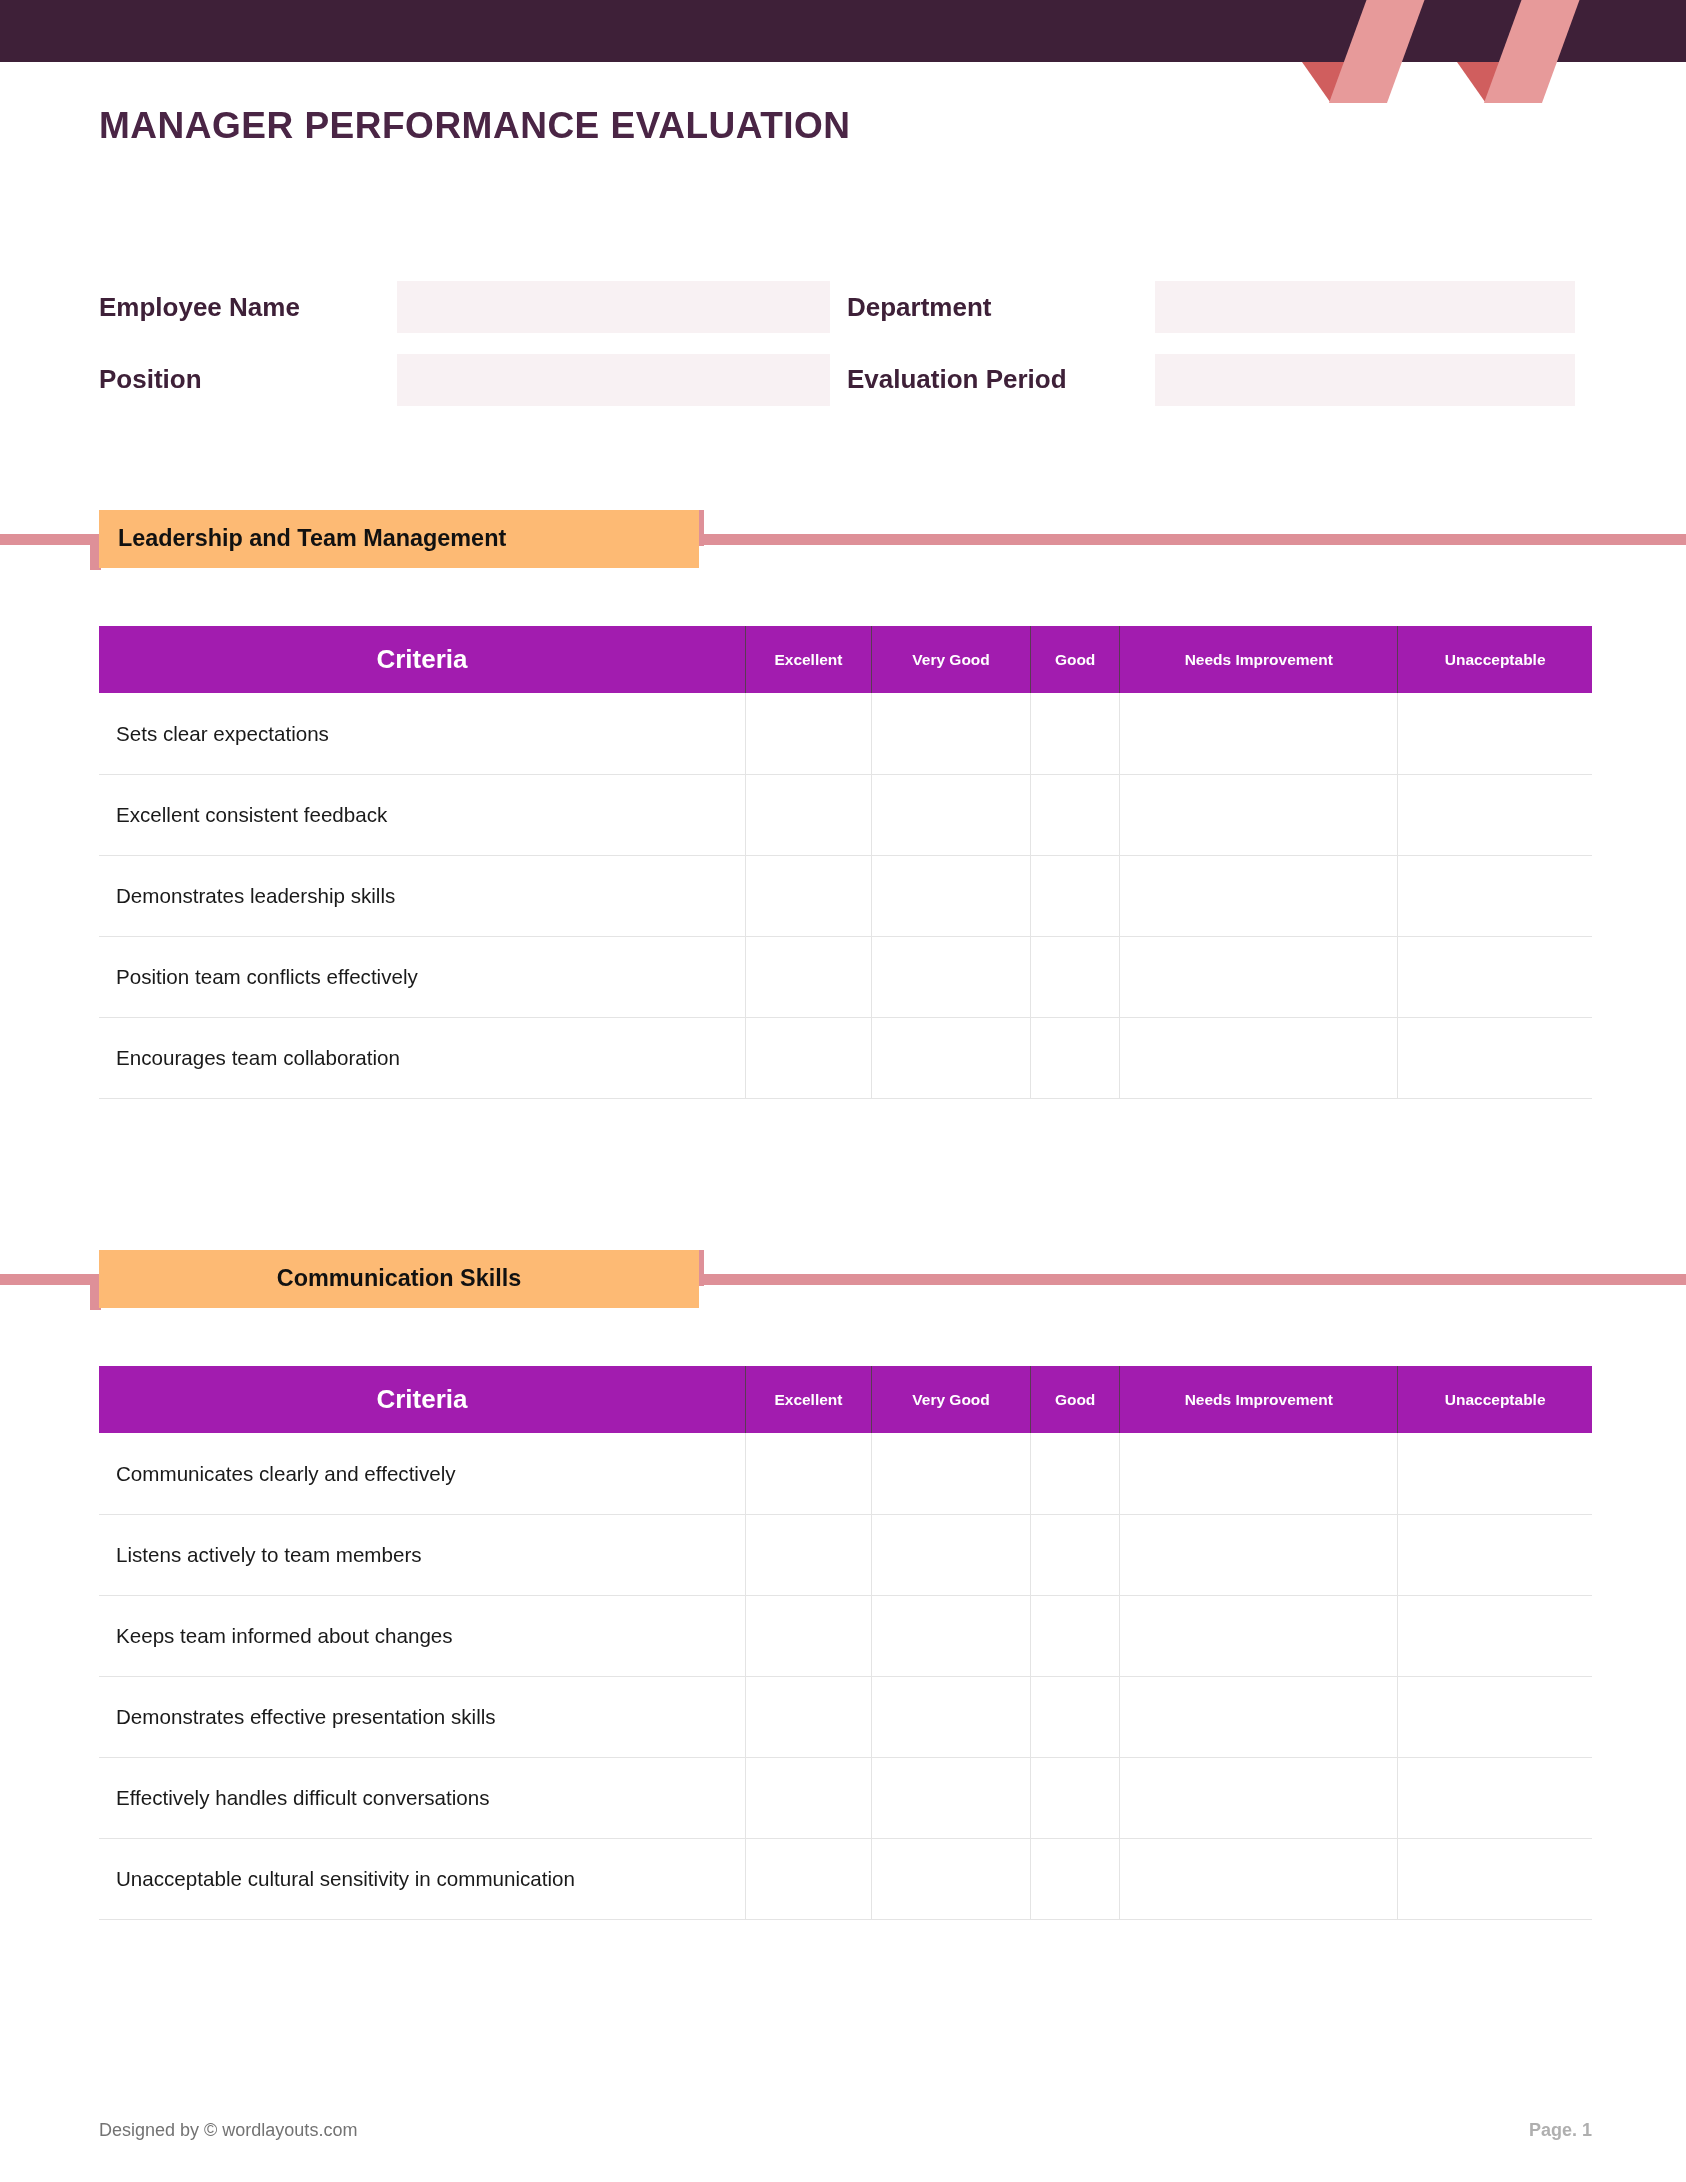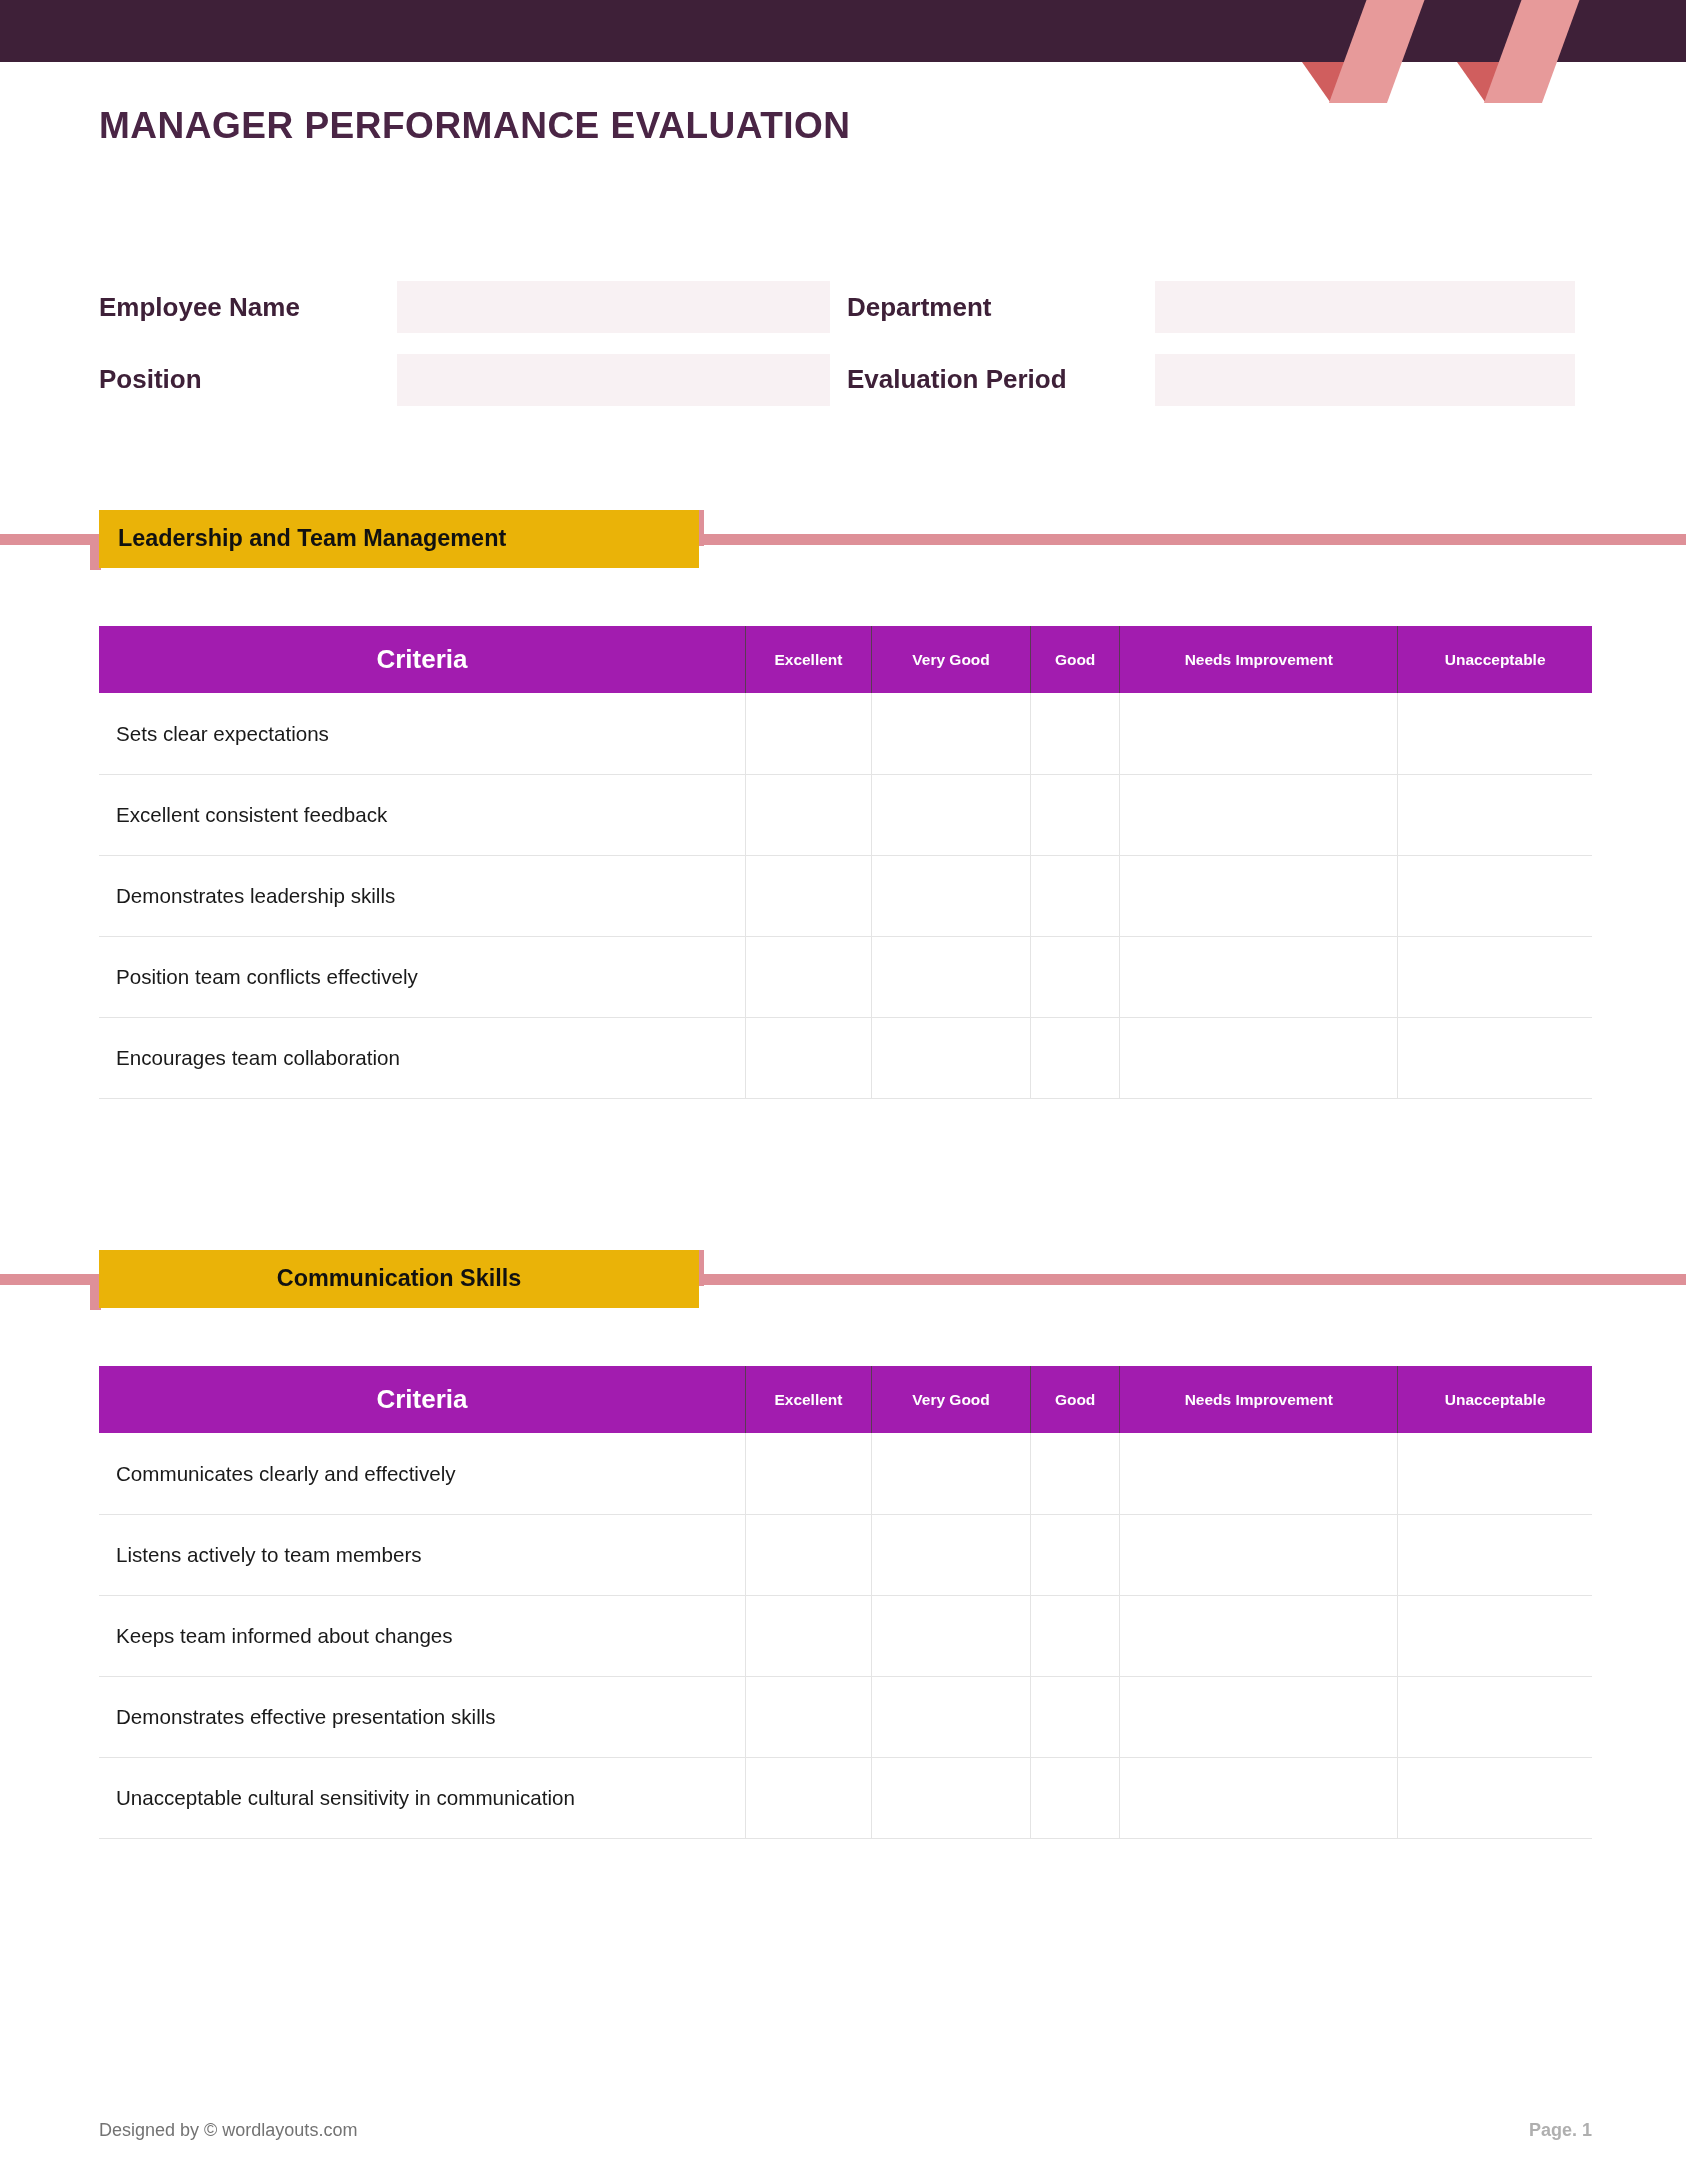--- a/index.html
+++ b/index.html
@@ -133,21 +133,21 @@
     height: 36px;
     background: #DE9098;
   }
   
   .banner-box {
     position: absolute;
     top: 22.5px;
     left: 99px;
     width: 600px;
     height: 58px;
-    background: #eab308;
+    background: #fdba74;
     display: flex;
     align-items: center;
   }
   .banner-text {
     font-size: 23.4px;
     font-weight: bold;
     color: #111111;
     width: 100%;
   }
   .banner-text.left-align { padding-left: 19px; }
@@ -397,20 +397,28 @@
         </tr>
         <tr>
           <td class="td-criteria">Demonstrates effective presentation skills</td>
           <td class="td-blank"></td>
           <td class="td-blank"></td>
           <td class="td-blank"></td>
           <td class="td-blank"></td>
           <td class="td-blank"></td>
         </tr>
         <tr>
+          <td class="td-criteria">Effectively handles difficult conversations</td>
+          <td class="td-blank"></td>
+          <td class="td-blank"></td>
+          <td class="td-blank"></td>
+          <td class="td-blank"></td>
+          <td class="td-blank"></td>
+        </tr>
+        <tr>
           <td class="td-criteria">Unacceptable cultural sensitivity in communication</td>
           <td class="td-blank"></td>
           <td class="td-blank"></td>
           <td class="td-blank"></td>
           <td class="td-blank"></td>
           <td class="td-blank"></td>
         </tr>
       </tbody>
     </table>
   </div>

